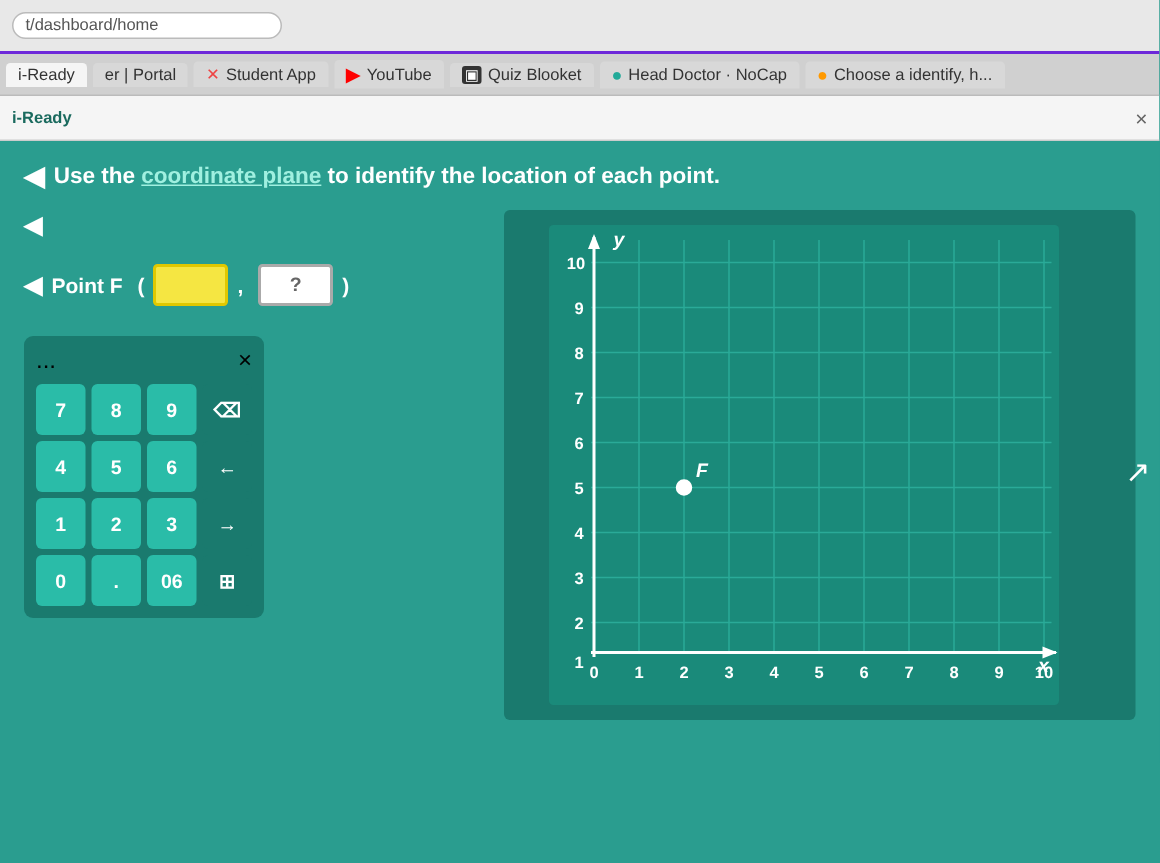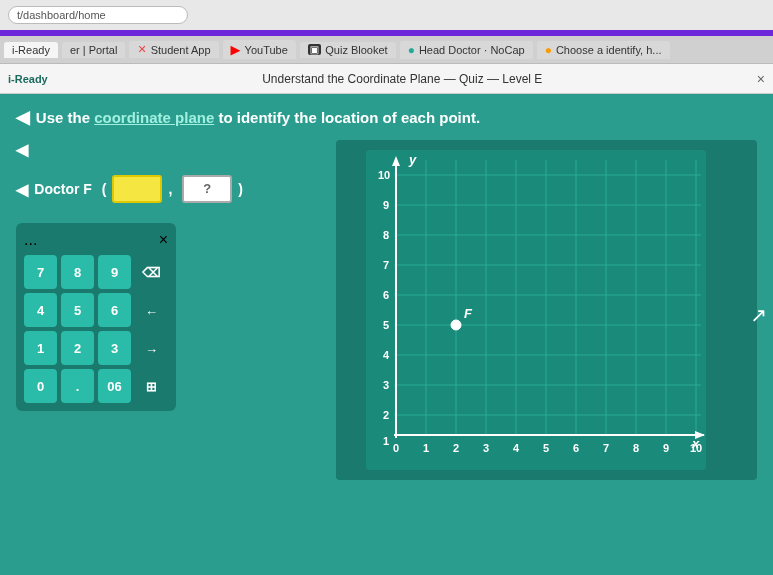--- a/index.html
+++ b/index.html
@@ -6,21 +6,21 @@
     body { width: 773px; height: 575px; overflow: hidden; font-family: Arial, sans-serif; background: #2a9d8f; }
 
     
     .browser-bar {
       background: #e8e8e8;
       height: 36px;
       display: flex;
       align-items: center;
       padding: 0 8px;
       gap: 6px;
-      border-bottom: 6px solid #6d28d9;
+      border-bottom: 2px solid #6d28d9;
     }
     .address-bar {
       background: white;
       border: 1px solid #bbb;
       border-radius: 10px;
       font-size: 11px;
       padding: 2px 8px;
       color: #555;
       flex: 0 0 180px;
     }
@@ -234,42 +234,41 @@
     <span>Head Doctor · NoCap</span>
   </div>
   <div class="tab-item">
     <span style="color:#f90;font-size:12px;">●</span>
     <span>Choose a identify, h...</span>
   </div>
 </div>
 
 <div class="nav-bar">
   <span style="font-weight:bold;color:#1a6a5e;">i-Ready</span>
-  <span class="nav-bar-title">Understand the Coordinate Plane — Quiz — Level E</span>
   <span class="nav-close">×</span>
 </div>
 
 <div class="main-content">
 
   <div class="instruction">
     <span style="font-size:18px;color:white;">◀</span>
     <span>Use the <span style="text-decoration:underline;color:#a0f0e0;">coordinate plane</span> to identify the location of each point.</span>
   </div>
 
   <div class="content-row">
 
     <div class="left-panel">
 
       <div class="question">
         <span style="font-size:16px;color:white;">◀</span>
       </div>
 
       <div class="point-label">
         <span style="font-size:16px;color:white;">◀</span>
-        <span>Doctor F</span>
+        <span>Point F</span>
         <span>&nbsp;(</span>
         <span class="answer-box"></span>
         <span>,&nbsp;</span>
         <span class="answer-box-blank">?</span>
         <span>)</span>
       </div>
 
       <div class="numpad">
         <div class="numpad-header">
           <span>...</span>

